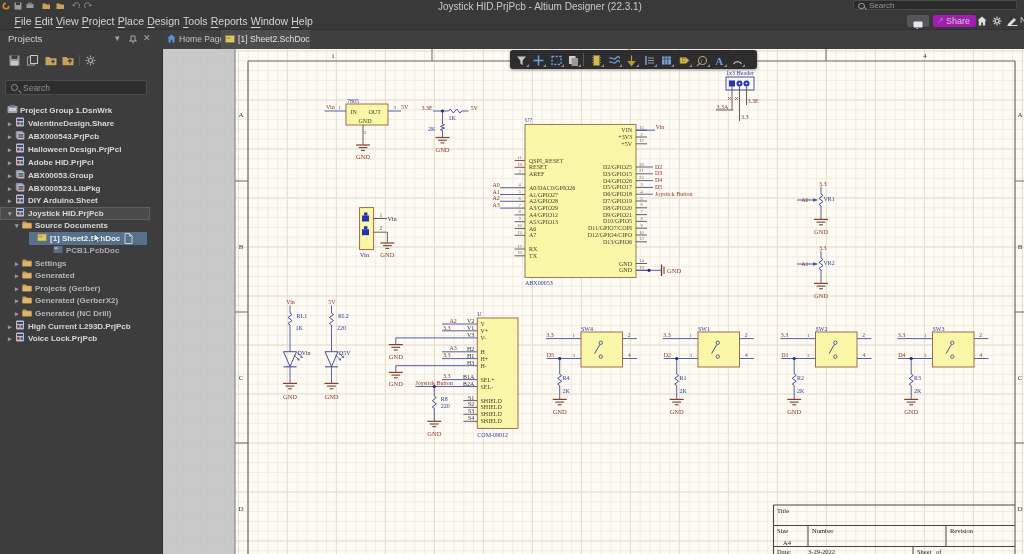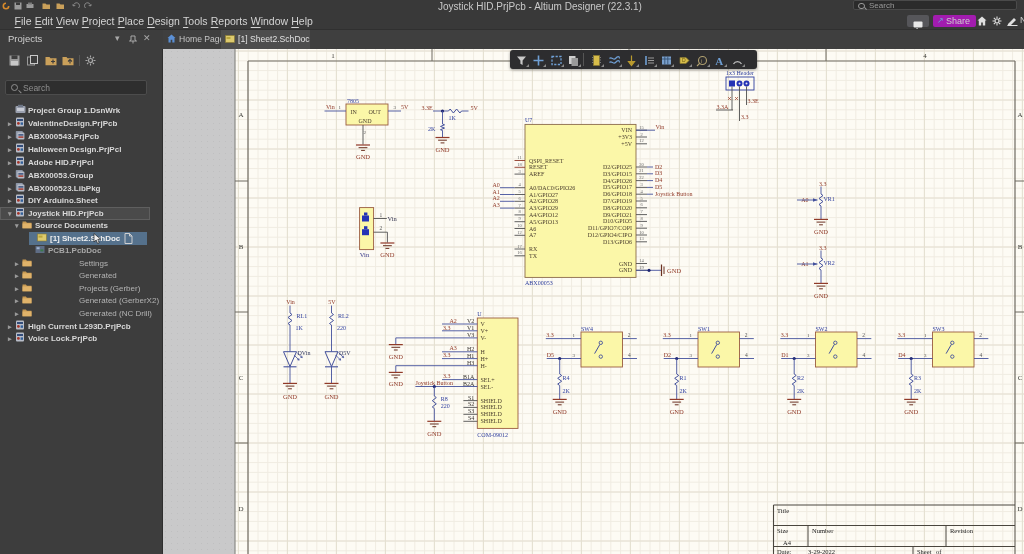--- a/index.html
+++ b/index.html
@@ -28,21 +28,21 @@
 #ptools{position:absolute;left:0;top:3px;width:163px;height:20px;}
 #psearch{position:absolute;left:5px;top:31px;width:142px;height:15px;background:#2e2e2e;border:1px solid #4c4c4c;border-radius:2px;font-size:8.5px;color:#8f8f8f;line-height:14px;padding-left:17px;}
 #psearch:before{content:"";position:absolute;left:5px;top:3px;width:5px;height:5px;border:1px solid #8f8f8f;border-radius:50%;}
 #psearch:after{content:"";position:absolute;left:11.5px;top:9.5px;width:3.5px;height:1px;background:#8f8f8f;transform:rotate(45deg);}
 .trow{position:absolute;left:0;width:163px;height:13px;font-size:8px;font-weight:bold;color:#d8d8d8;white-space:nowrap;overflow:hidden;line-height:13px;}
 .trow .ar{display:inline-block;width:7px;font-size:7px;color:#9a9a9a;}
 .trow .ic{display:inline-block;width:13px;vertical-align:-1px;}
 .trow.hl{background:#4a4a4a;outline:1px solid #5f5f5f;outline-offset:-1px;width:150px;left:0;}
 .trow.sel{background:#55718c;width:118px;left:29px;padding-left:1px !important;color:#f0f0f0;}
 .dim{color:#a8a8a8;font-weight:bold;}
-.dim2{color:#b4b4b4;font-weight:normal;margin-left:44px;}
+.dim2{color:#b4b4b4;font-weight:bold;}
 #cursor{position:absolute;left:93px;top:184px;z-index:5;}
 #dicon{position:absolute;left:124px;top:183.5px;z-index:5;}
 #schwrap{position:absolute;left:163px;top:49px;width:861px;height:505px;}
 #atoolbar{position:absolute;left:510px;top:50px;width:247px;height:19px;background:#2d2d2f;border-radius:3px;box-shadow:0 1px 3px rgba(0,0,0,.4);z-index:9;}
 .tbi{position:relative;display:inline-block;width:13px;height:13px;margin:3px 0 0 4.6px;}
 .tbi .corner{position:absolute;right:-1px;bottom:-1px;width:0;height:0;border-left:3px solid transparent;border-bottom:3px solid #8a8a8a;}
 .sep{display:inline-block;width:1px;height:13px;background:#555;vertical-align:top;margin:3px 1px 0 3px;}
 </style></head>
 <body>
 <div id="titlebar">
@@ -128,31 +128,31 @@
         <path d="M0.5 2 h4 l1 1.2 h6 v7 h-11 Z" fill="#caa05a"></path>
         <path d="M8 8.5 v-4 m-2 2 l2 -2 2 2" stroke="#3d3d3d" stroke-width="1.1" fill="none"></path>
       </svg>
     <span style="position:absolute;left:79px;top:3px;width:1px;height:11px;background:#555"></span>
     <svg style="position:absolute;left:85px;top:3px" width="11" height="11">
         <circle cx="5.5" cy="5.5" r="2" fill="none" stroke="#a8a8a8" stroke-width="1.2"></circle>
         <path d="M5.5 0.5 v2 M5.5 8.5 v2 M0.5 5.5 h2 M8.5 5.5 h2 M2 2 l1.4 1.4 M7.6 7.6 L9 9 M9 2 L7.6 3.4 M3.4 7.6 L2 9" stroke="#a8a8a8" stroke-width="1.1"></path>
       </svg>
   </div>
   <div id="psearch">Search</div>
-  <div class="trow " style="top:55px;padding-left:8px"><span class="ar"></span><span class="ic"><svg width="11" height="10" viewBox="0 0 11 10">
+  <div class="trow " style="top:55px;"><span class="ar"></span><span class="ic"><svg width="11" height="10" viewBox="0 0 11 10">
           <rect x="0.5" y="2" width="10" height="7" rx="1" fill="#9aa0ae"></rect>
           <rect x="3" y="0.8" width="5" height="2.4" fill="#6e7686"></rect>
           <rect x="2" y="4" width="7" height="3" fill="#c8ccd6"></rect>
         </svg></span><span class="tl">Project Group 1.DsnWrk</span></div>
 <div class="trow " style="top:68px;padding-left:8px"><span class="ar">▸</span><span class="ic"><svg width="10" height="10" viewBox="0 0 10 10">
           <rect x="1" y="0.5" width="8" height="9" rx="1" fill="#b8bdc8"></rect>
           <rect x="2" y="2" width="6" height="2" fill="#334d7a"></rect>
           <circle cx="3.4" cy="6.4" r="1.4" fill="#a33327"></circle>
           <rect x="5.6" y="5.4" width="2.4" height="2.4" fill="#33609a"></rect>
-        </svg></span><span class="tl">ValentineDesign.PrjPcb</span></div>
+        </svg></span><span class="tl">ValentineDesign.Share</span></div>
 <div class="trow " style="top:81px;padding-left:8px"><span class="ar">▸</span><span class="ic"><svg width="10" height="10" viewBox="0 0 10 10">
           <rect x="0.8" y="1" width="7" height="7.5" rx="0.8" fill="#8e97a8"></rect>
           <rect x="2.4" y="2.6" width="7" height="7" rx="0.8" fill="#b8bdc8"></rect>
           <rect x="3.4" y="4.2" width="5" height="1.4" fill="#334d7a"></rect>
           <rect x="3.4" y="6.4" width="5" height="1.4" fill="#a33327"></rect>
         </svg></span><span class="tl">ABX000543.PrjPcb</span></div>
 <div class="trow " style="top:94px;padding-left:8px"><span class="ar">▸</span><span class="ic"><svg width="10" height="10" viewBox="0 0 10 10">
           <rect x="1" y="0.5" width="8" height="9" rx="1" fill="#b8bdc8"></rect>
           <rect x="2" y="2" width="6" height="2" fill="#334d7a"></rect>
           <circle cx="3.4" cy="6.4" r="1.4" fill="#a33327"></circle>
@@ -189,21 +189,21 @@
           <rect x="5.6" y="5.4" width="2.4" height="2.4" fill="#33609a"></rect>
         </svg></span><span class="tl">Joystick HID.PrjPcb</span></div>
 <div class="trow " style="top:170px;padding-left:15px"><span class="ar">▾</span><span class="ic"><svg width="10" height="9" viewBox="0 0 10 9">
           <path d="M0.5 1.5 h3.4 l1 1.2 h4.6 v5.6 h-9 Z" fill="#c89a52"></path>
           <path d="M0.5 3.4 h9 v4.9 h-9 Z" fill="#e0b36a"></path>
         </svg></span><span class="tl">Source Documents</span></div>
 <div class="trow sel" style="top:182.5px;padding-left:30px"><span class="ar"></span><span class="ic"><svg width="10" height="9" viewBox="0 0 10 9">
           <rect x="0.5" y="1" width="9" height="7" fill="#ddca6e" stroke="#8a7a30" stroke-width="0.6"></rect>
           <rect x="1.5" y="2.6" width="4" height="2" fill="#b9a53c"></rect>
         </svg></span><span class="tl">[1] Sheet2.SchDoc</span></div>
-<div class="trow " style="top:195px;padding-left:28px"><span class="ar"></span><span class="ic"><svg width="10" height="9" viewBox="0 0 10 9">
+<div class="trow " style="top:195px;padding-left:46px"><span class="ar"></span><span class="ic"><svg width="10" height="9" viewBox="0 0 10 9">
           <rect x="0.5" y="1" width="9" height="7" fill="#5f6d85"></rect>
           <rect x="1.6" y="2.2" width="3" height="2" fill="#9fb3d1"></rect>
           <rect x="5.4" y="4.4" width="3" height="2" fill="#3a7a4a"></rect>
         </svg></span><span class="tl"><span class="dim">PCB1.PcbDoc</span></span></div>
 <div class="trow " style="top:207.5px;padding-left:15px"><span class="ar">▸</span><span class="ic"><svg width="10" height="9" viewBox="0 0 10 9">
           <path d="M0.5 1.5 h3.4 l1 1.2 h4.6 v5.6 h-9 Z" fill="#c89a52"></path>
           <path d="M0.5 3.4 h9 v4.9 h-9 Z" fill="#e0b36a"></path>
         </svg></span><span class="tl"><span class="dim2">Settings</span></span></div>
 <div class="trow " style="top:220px;padding-left:15px"><span class="ar">▸</span><span class="ic"><svg width="10" height="9" viewBox="0 0 10 9">
           <path d="M0.5 1.5 h3.4 l1 1.2 h4.6 v5.6 h-9 Z" fill="#c89a52"></path>

